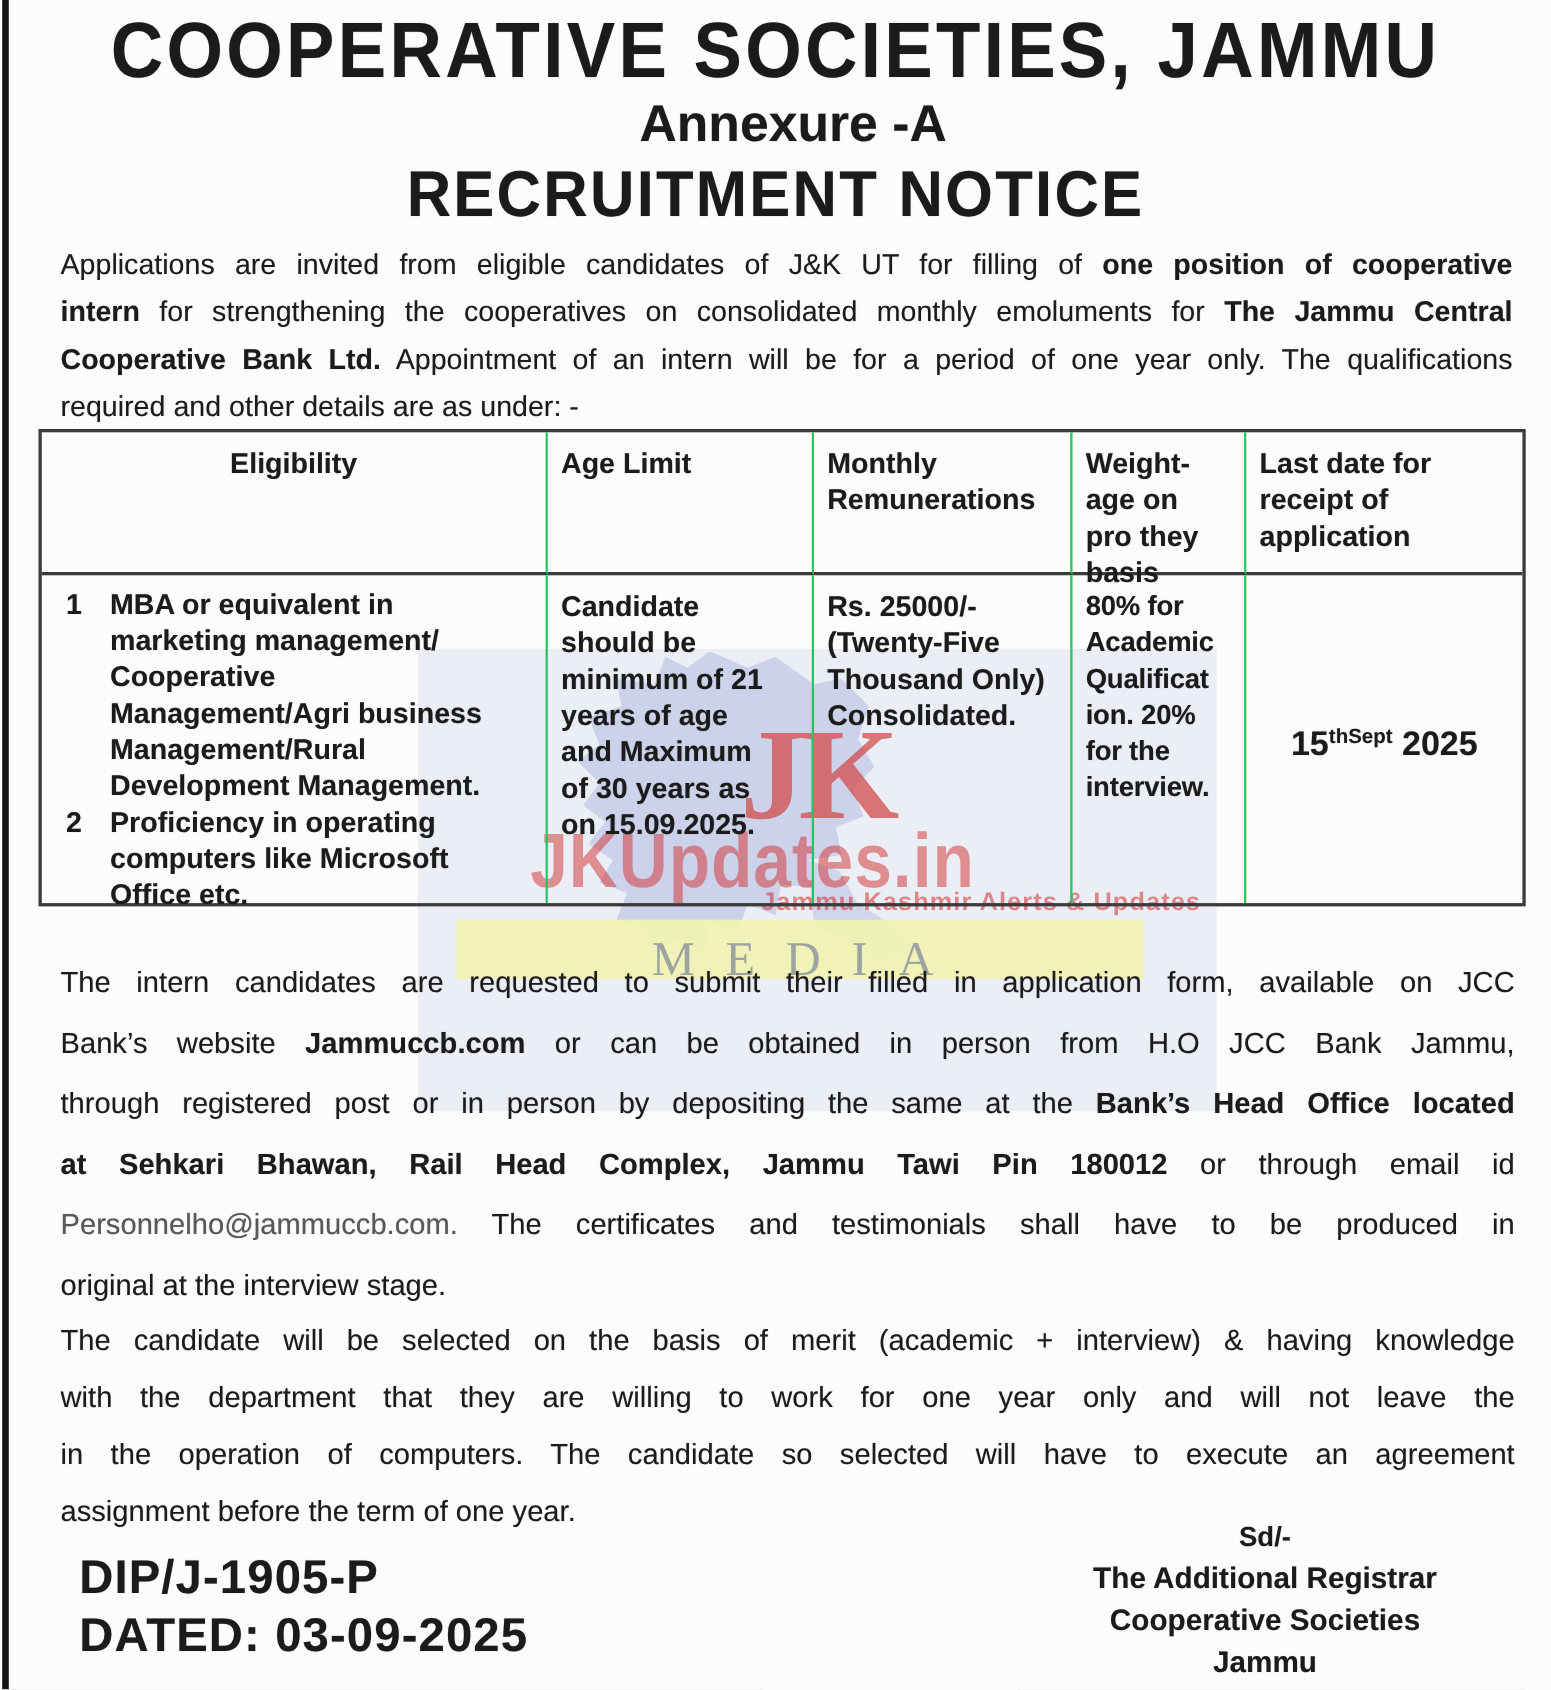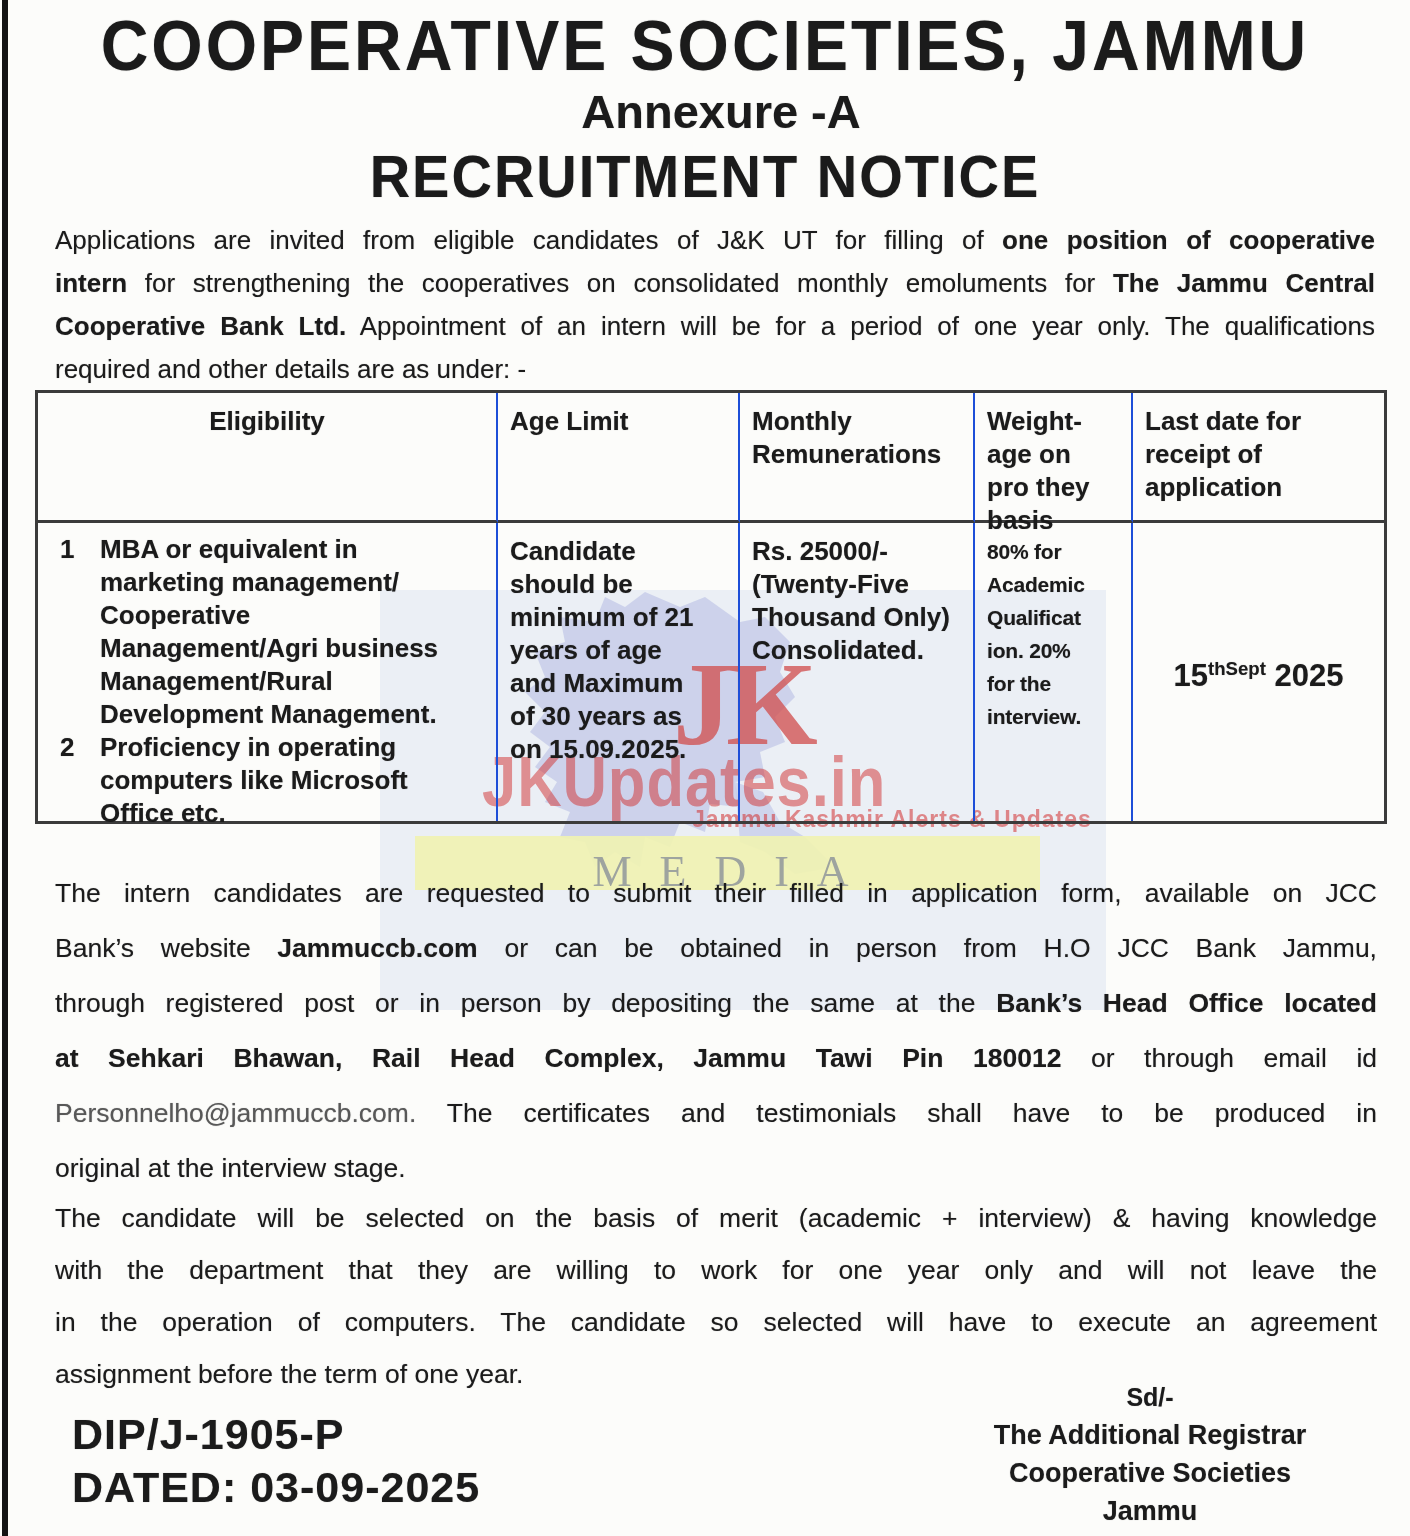--- a/index.html
+++ b/index.html
@@ -32,30 +32,30 @@
   .p2{left:55px;top:866px;width:1322px;font-size:26.5px;line-height:55px;}
   .p2 .line{height:55px;}
   .p3{left:55px;top:1192px;width:1322px;font-size:26.5px;line-height:52px;}
   .p3 .line{height:52px;}
 
   
   .rtable{left:35px;top:390px;display:grid;
           grid-template-columns:460px 242px 235px 158px 251px;
           grid-template-rows:130px 298px;
           border:3px solid #3b3b3b;background:transparent;}
-  .cell{border-right:2px solid #1d4ed8;box-sizing:border-box;
+  .cell{border-right:2px solid #22c55e;box-sizing:border-box;
         font-weight:bold;font-size:26px;line-height:33px;padding:12px 12px;}
   .cell.hdr{border-bottom:3px solid #3b3b3b;}
   .cell.last-col{border-right:none;}
   .hdr-elig{text-align:center;}
   .c-elig{padding:10px 6px;}
   .elig-item{display:flex;}
   .elig-num{width:56px;padding-left:16px;box-sizing:border-box;}
   .elig-lines{flex:1;}
-  .c-weight{font-size:21px;letter-spacing:-0.2px;}
+  .c-weight{font-size:25px;letter-spacing:-0.2px;}
   .c-date{display:flex;align-items:center;justify-content:center;font-size:31px;padding:16px;}
 
   
   .wm-tint{left:380px;top:590px;width:726px;height:420px;background:rgba(221,227,240,0.55);}
   .wm-map{left:495px;top:582px;width:380px;height:298px;}
   .wm-site{left:482px;top:742px;font-size:70px;font-weight:bold;white-space:nowrap;
            color:rgba(210,45,45,0.50);letter-spacing:1px;
            transform:scaleX(0.88);transform-origin:left top;}
   .wm-tagline{left:692px;top:806px;font-size:23px;font-weight:bold;white-space:nowrap;
               color:rgba(210,45,45,0.55);letter-spacing:1px;}

